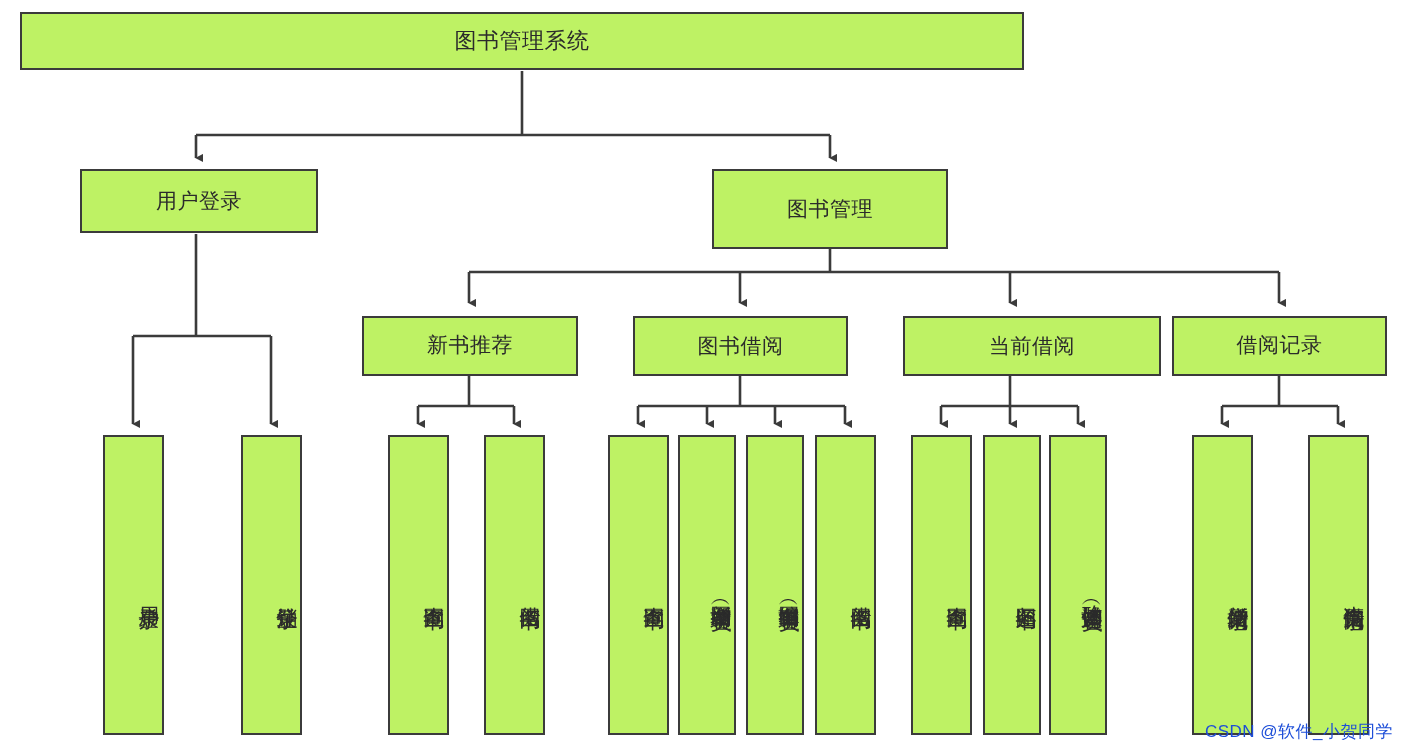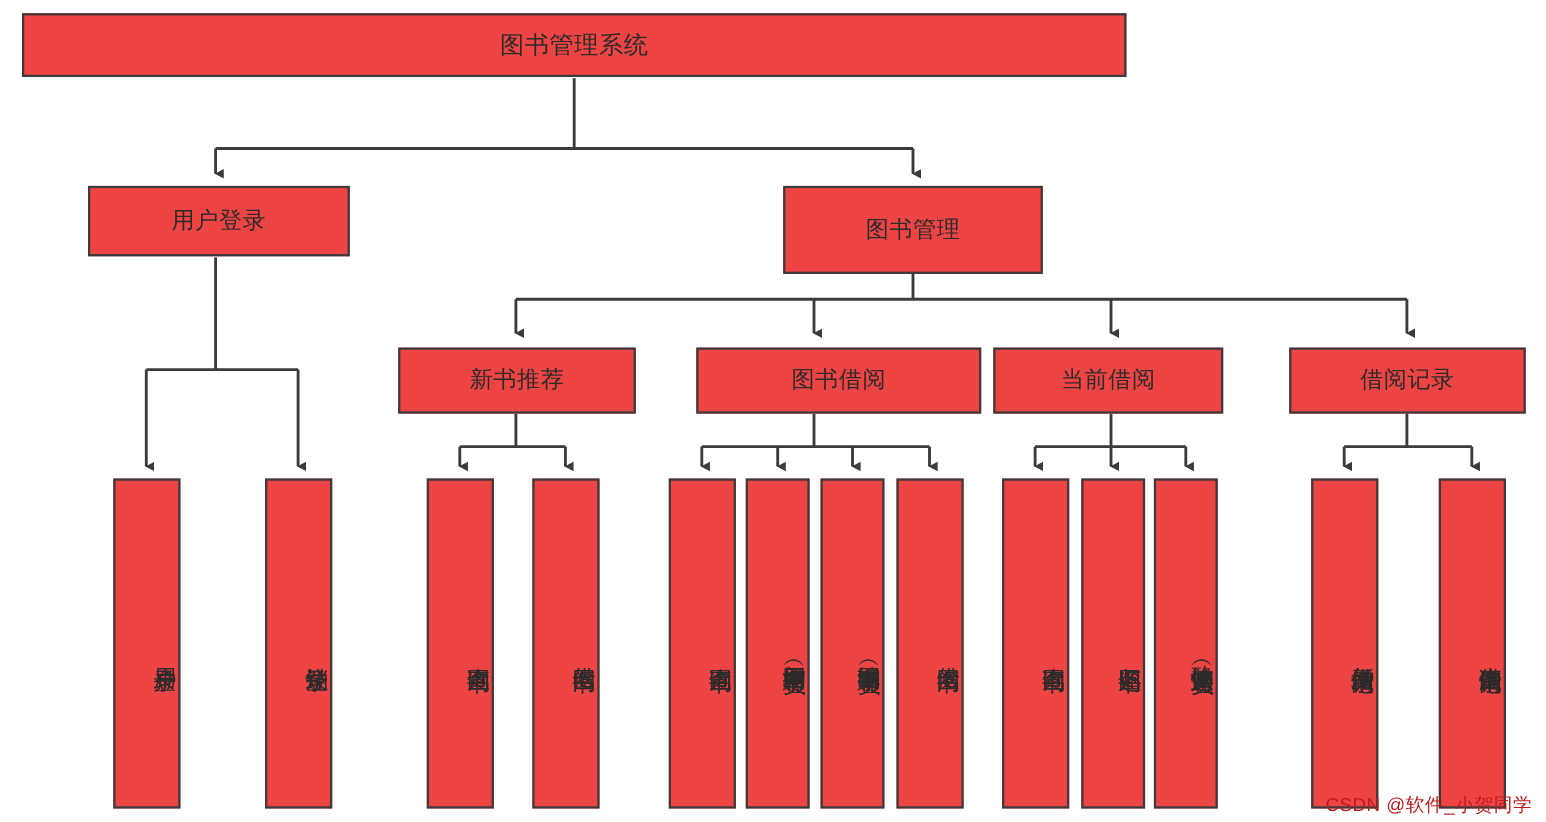--- a/index.html
+++ b/index.html
@@ -21,21 +21,21 @@
     position: absolute;
     left: 0;
     top: 0;
     width: 1405px;
     height: 747px;
     pointer-events: none;
   }
   .node {
     position: absolute;
     box-sizing: border-box;
-    background: #ef4444;
+    background: #bef264;
     border: 2px solid #3b3b3b;
     display: flex;
     align-items: center;
     justify-content: center;
     color: #2b2b2b;
     z-index: 2;
   }
   .node.horiz {
     font-size: 21px;
     letter-spacing: 0.5px;
@@ -52,21 +52,21 @@
     justify-content: center;
   }
   .node.root {
     font-size: 22px;
   }
   .watermark {
     position: absolute;
     right: 12px;
     bottom: 4px;
     font-size: 17px;
-    color: #b91c1c;
+    color: #1d4ed8;
     z-index: 5;
     white-space: nowrap;
     letter-spacing: 0.5px;
   }
 </style>
 </head>
 <body>
 
 <div id="canvas">
 
@@ -127,24 +127,24 @@
   <div class="node horiz" style="left:80px; top:169px; width:238px; height:64px;">
     <span>用户登录</span>
   </div>
   <div class="node horiz" style="left:712px; top:169px; width:236px; height:80px;">
     <span>图书管理</span>
   </div>
 
   <div class="node horiz" style="left:362px; top:316px; width:216px; height:60px;font-family:Liberation Serif, serif;">
     <span>新书推荐</span>
   </div>
-  <div class="node horiz" style="left:633px; top:316px; width:259px; height:60px;">
+  <div class="node horiz" style="left:633px; top:316px; width:215px; height:60px;">
     <span>图书借阅</span>
   </div>
-  <div class="node horiz" style="left:903px; top:316px; width:209px; height:60px;">
+  <div class="node horiz" style="left:903px; top:316px; width:258px; height:60px;">
     <span>当前借阅</span>
   </div>
   <div class="node horiz" style="left:1172px; top:316px; width:215px; height:60px;font-family:Liberation Serif, serif;">
     <span>借阅记录</span>
   </div>
 
   <div class="node vert" style="left:103px; top:435px; width:61px; height:300px;">
     <span>用户登录</span>
   </div>
   <div class="node vert" style="left:241px; top:435px; width:61px; height:300px;">

